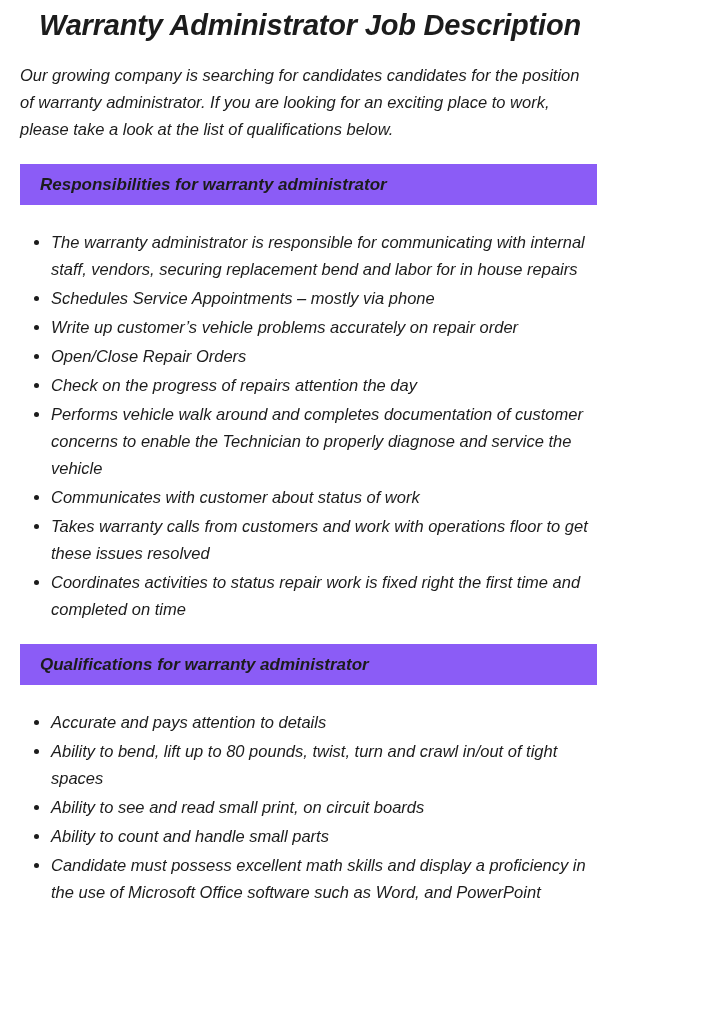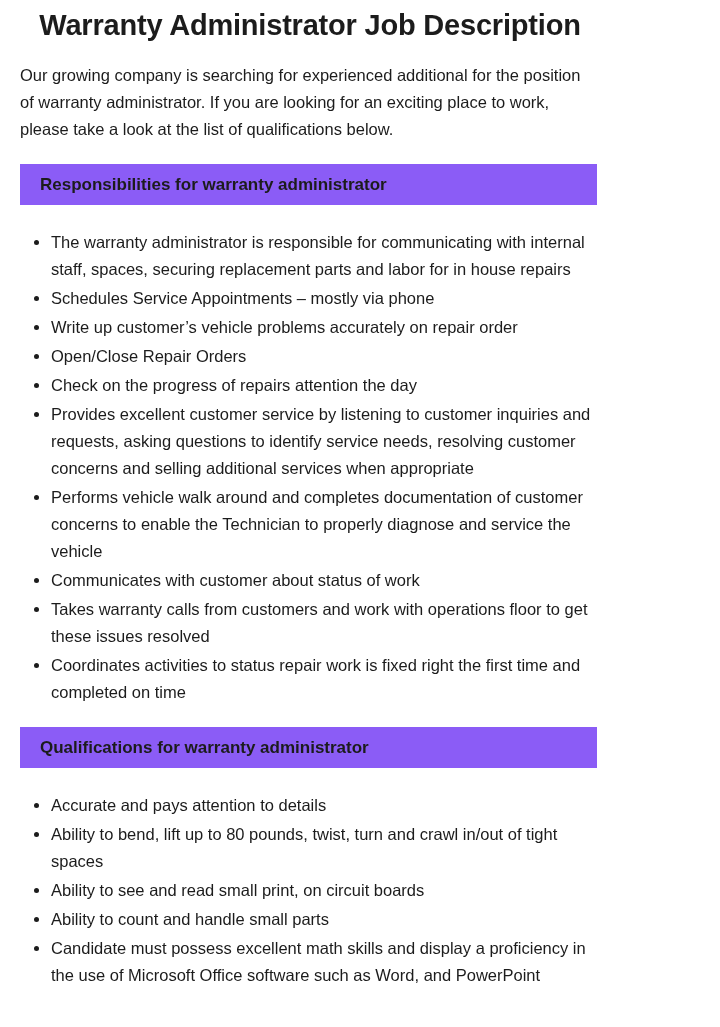--- a/index.html
+++ b/index.html
@@ -10,20 +10,21 @@
   body {
     width: 720px;
     min-height: 1027px;
     font-family: "Liberation Sans", sans-serif;
     color: #1c1c1c;
     -webkit-font-smoothing: antialiased;
   }
   .doc {
     width: 620px;
     box-sizing: border-box;
+    font-style: italic;
   }
   .doc-title {
     font-size: 29px;
     font-weight: 700;
     text-align: center;
     margin: 0;
     padding: 8px 10px 0 10px;
     letter-spacing: -0.2px;
     line-height: 34px;
   }
@@ -66,31 +67,30 @@
     height: 30px;
   }
 </style>
 </head>
 <body>
 
 <div class="doc">
 
   <h1 class="doc-title">Warranty Administrator Job Description</h1>
 
-  <p class="intro">Our growing company is searching for experienced additional for the position of warranty administrator. If you are looking for an exciting place to work, please take a look at the list of qualifications below.</p>
+  <p class="intro">Our growing company is searching for candidates candidates for the position of warranty administrator. If you are looking for an exciting place to work, please take a look at the list of qualifications below.</p>
 
   <div class="section-bar">Responsibilities for warranty administrator</div>
 
   <ul class="bullets">
-      <li>The warranty administrator is responsible for communicating with internal staff, spaces, securing replacement parts and labor for in house repairs</li>
+      <li>The warranty administrator is responsible for communicating with internal staff, vendors, securing replacement bend and labor for in house repairs</li>
       <li>Schedules Service Appointments – mostly via phone</li>
       <li>Write up customer’s vehicle problems accurately on repair order</li>
       <li>Open/Close Repair Orders</li>
       <li>Check on the progress of repairs attention the day</li>
-      <li>Provides excellent customer service by listening to customer inquiries and requests, asking questions to identify service needs, resolving customer concerns and selling additional services when appropriate</li>
       <li>Performs vehicle walk around and completes documentation of customer concerns to enable the Technician to properly diagnose and service the vehicle</li>
       <li>Communicates with customer about status of work</li>
       <li>Takes warranty calls from customers and work with operations floor to get these issues resolved</li>
       <li>Coordinates activities to status repair work is fixed right the first time and completed on time</li>
     </ul>
 
   <div class="section-bar">Qualifications for warranty administrator</div>
 
   <ul class="bullets">
       <li>Accurate and pays attention to details</li>

